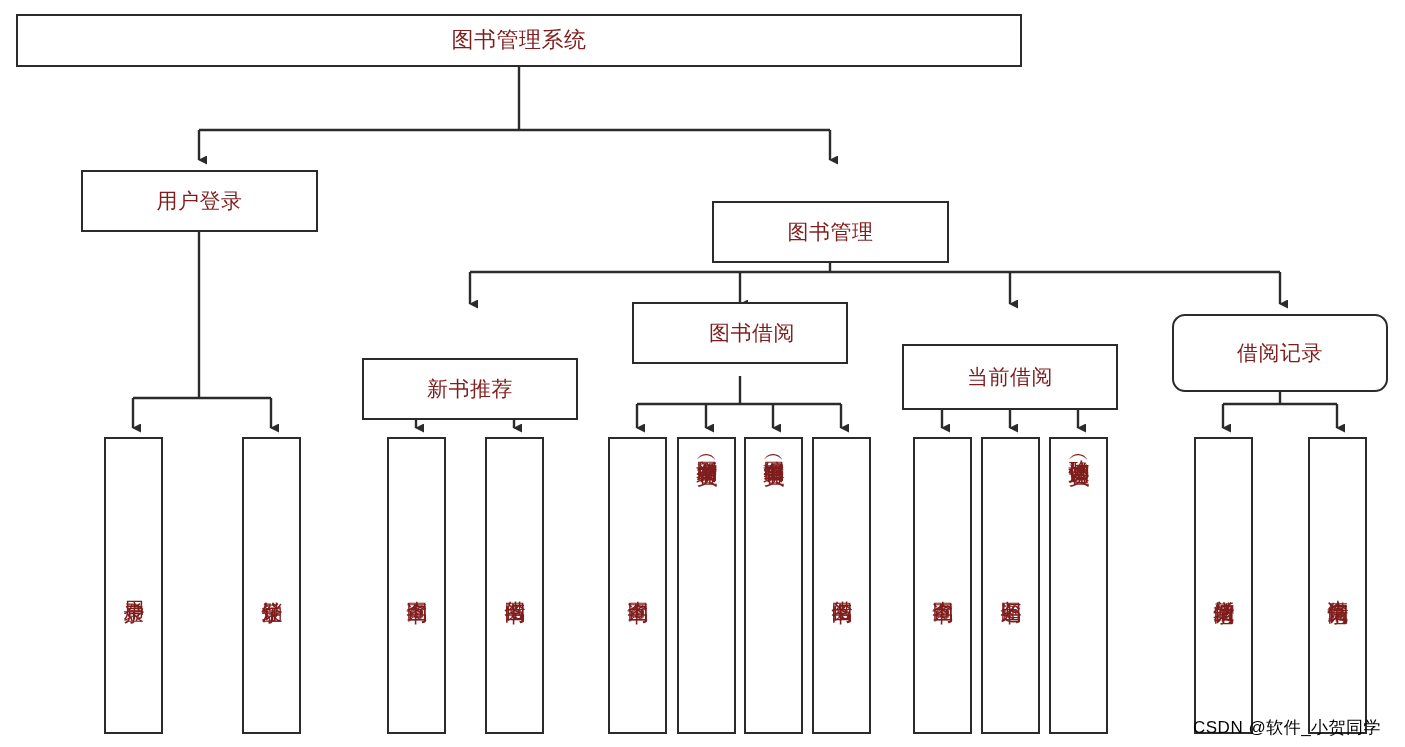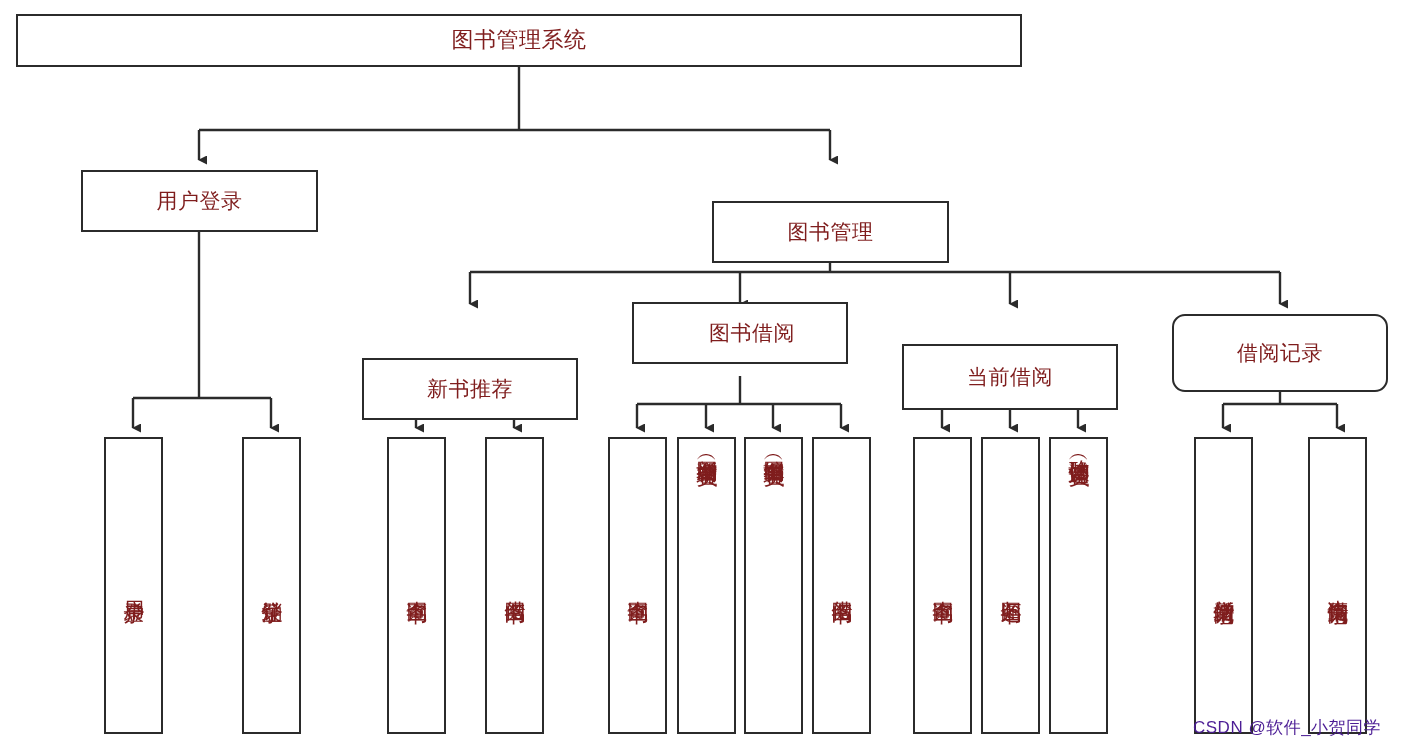--- a/index.html
+++ b/index.html
@@ -66,21 +66,21 @@
     white-space: nowrap;
   }
   
   .node.vert.centered {
     align-items: center;
     padding-top: 0;
   }
   .watermark {
     position: absolute;
     font-size: 17px;
-    color: #4c1d95;
+    color: #000000;
     white-space: nowrap;
     letter-spacing: 0.5px;
     user-select: none;
   }
 </style>
 </head>
 <body>
 
 <div id="diagram-root">
 

